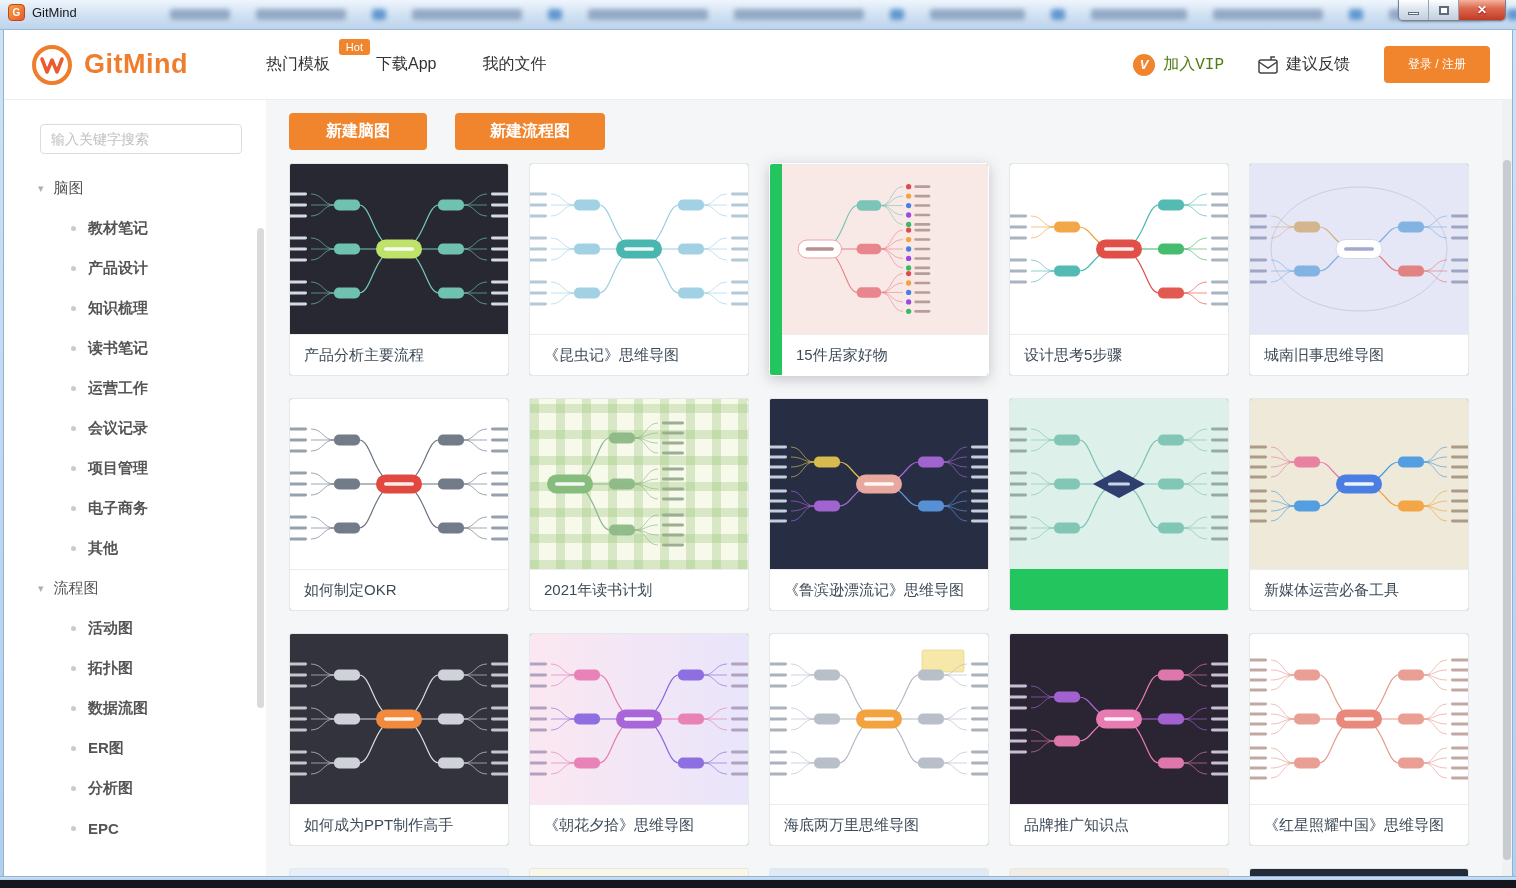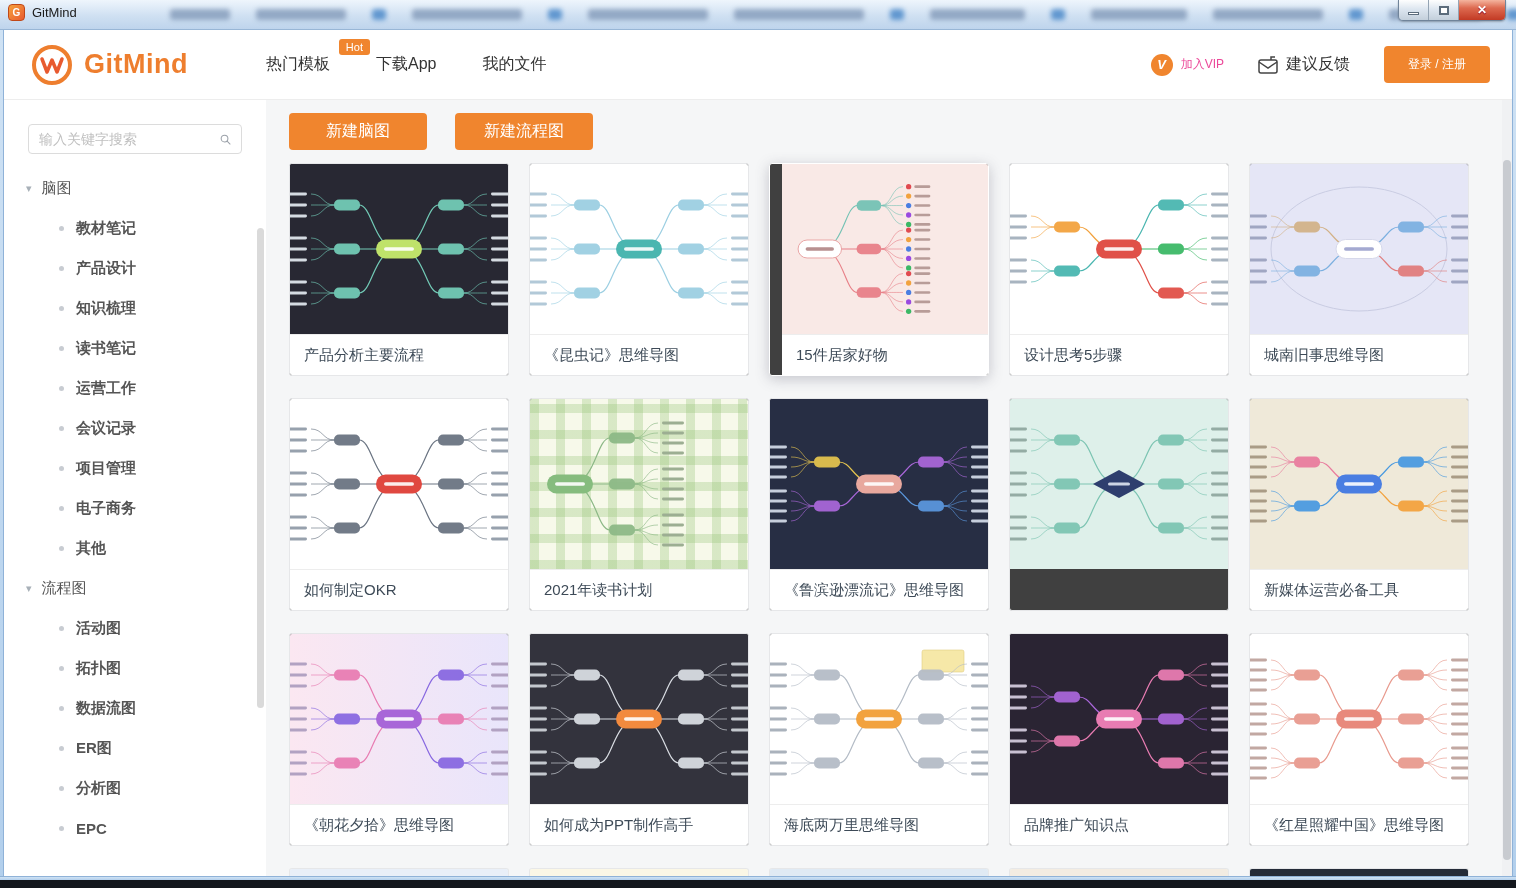--- a/index.html
+++ b/index.html
@@ -41,28 +41,28 @@
   .brand { display:flex; align-items:center; gap:10px; margin-left:26px; }
   .brand-name { font-size:27px; font-weight:bold; color:#ee7e2e; letter-spacing:.5px; }
   .nav { display:flex; align-items:center; gap:46px; margin-left:78px; }
   .nav-item { font-size:16px; color:#333; cursor:pointer; position:relative; }
   .hot-badge { position:absolute; top:-15px; right:-40px; background:#f0852e; color:#fff;
     font-size:11px; padding:2px 7px; border-radius:3px;margin-left:40px; }
   .hdr-right { position:absolute; right:22px; display:flex; align-items:center; gap:34px; }
   .vip { display:flex; align-items:center; gap:8px; cursor:pointer; }
   .vip-icon { width:22px; height:22px; border-radius:50%; background:#f0852e; color:#fff;
     display:flex; align-items:center; justify-content:center; font-size:13px; font-weight:bold; font-style:italic; }
-  .vip-label { color:#ec4899; font-size:12px; }
+  .vip-label { color:#4d7c0f; font-size:16px;font-family:Liberation Mono, monospace; }
   .feedback { display:flex; align-items:center; gap:8px; cursor:pointer; font-size:16px; color:#333; }
   .login-btn { background:#f0852e; color:#fff; font-size:12px; padding:10px 24px; border-radius:4px;
     border:none; cursor:pointer; }
 
   
   .body { flex:1; display:flex; overflow:hidden; position:relative; }
-  .sidebar { width:262px; background:#fff; position:relative; flex-shrink:0; overflow:hidden; }
+  .sidebar { width:262px; background:#fff; position:relative; flex-shrink:0; overflow:hidden;padding-left:12px; }
   .search-box { margin:24px 24px 14px 24px; height:30px; border:1px solid #dcdcdc; border-radius:4px;
     display:flex; align-items:center; padding:0 10px; }
   .search-box input { border:none; outline:none; flex:1; font-size:14px; color:#333;
     font-family:"Liberation Sans",sans-serif; background:transparent; }
   .search-box input::placeholder { color:#c0c0c0; }
   .side-menu { position:relative; }
   .side-item { height:40px; display:flex; align-items:center; font-size:15px; color:#555; cursor:pointer; }
   .side-item .bullet { width:5px; height:5px; border-radius:50%; background:#c8ccd2; margin-right:12px; }
   .side-item .arrow { color:#a8b0b8; font-size:11px; margin-right:10px; display:none; }
   .side-item.root { padding-left:30px; }
@@ -70,24 +70,24 @@
   .side-item.group .arrow { display:inline; }
   .side-item.sub { padding-left:55px;font-weight:bold; }
   .side-item.active { background:#fdf2ea; color:#ee7e3e; }
   .side-item.active .bullet { background:#f0b088; }
   .side-thumbbar { position:absolute; right:2px; top:128px; width:7px; height:480px;
     background:#dadada; border-radius:4px; }
 
   .main { flex:1; background:#f5f6f7; position:relative; padding:13px 0 0 23px; overflow:hidden; }
   .new-btns { display:flex; gap:28px; }
   .new-btn { background:#f0852e; color:#fff; border:none; border-radius:4px; font-size:16px;
-    font-weight:normal; width:138px; height:37px; cursor:pointer; }
-  .new-btn.wide { width:138px; }
+    font-weight:bold; width:138px; height:37px; cursor:pointer; }
+  .new-btn.wide { width:150px; }
   .grid { margin-top:13px; display:grid; grid-template-columns:repeat(5,220px); gap:22px 20px; }
-  .card { width:220px; background:#404040; border:1px solid #e6e7e9; border-radius:3px; overflow:hidden; cursor:pointer; }
+  .card { width:220px; background:#22c55e; border:1px solid #e6e7e9; border-radius:3px; overflow:hidden; cursor:pointer; }
   .thumb { height:170px; position:relative; overflow:hidden; }
   .thumb svg { position:absolute; inset:0; width:100%; height:100%; }
   .card-title { height:41px; border-top:1px solid #ededed; display:flex; align-items:center;
     padding:0 14px; font-size:15px; color:#3d4a57; background:#fff; white-space:nowrap; overflow:hidden; }
   .card.hl { box-shadow:0 3px 14px rgba(70,70,90,.28); border-color:#fff;padding-left:12px; }
   .stub { width:220px; height:22px; background:#fff; border:1px solid #e6e7e9; border-bottom:none;
     border-radius:3px 3px 0 0; overflow:hidden; }
   .stub i { display:block; height:100%; }
 
   .main-scroll-track { position:absolute; top:0; right:0; bottom:0; width:10px; background:#f0f1f3; }
@@ -789,20 +789,77 @@
                 <rect x="201" y="110.6" width="22" height="2.8" rx="1.4" fill="#aa9c86"></rect>
                 <path d="M 174 107 C 185 107, 185 122, 197 122" fill="none" stroke="#f2a23e" stroke-width="0.8" opacity="0.8"></path>
                 <rect x="201" y="120.6" width="22" height="2.8" rx="1.4" fill="#aa9c86"></rect>
                 <rect x="86" y="75.5" width="46" height="19" rx="9.5" fill="#4a7ee2" stroke="none" stroke-width="0"></rect>
                 <rect x="94" y="83.2" width="30" height="3.6" rx="1.8" fill="#ffffff" opacity="0.9"></rect>
               </svg>
             </div>
     <div class="card-title">新媒体运营必备工具</div>
   </div>
           <div class="card">
+    <div class="thumb" style="background: rgb(51, 51, 61);">
+              <svg viewBox="0 0 218 170">
+                <path d="M 109 85 C 83 85, 83 41, 69 41" fill="none" stroke="#d8dce2" stroke-width="1.2"></path>
+                <rect x="44" y="35.5" width="26" height="11" rx="5" fill="#d8dce2" opacity="0.95"></rect>
+                <path d="M 44 41 C 33 41, 33 30, 21 30" fill="none" stroke="#d8dce2" stroke-width="0.8" opacity="0.8"></path>
+                <rect x="-5" y="28.6" width="22" height="2.8" rx="1.4" fill="#c4c8ce"></rect>
+                <path d="M 44 41 C 33 41, 33 41, 21 41" fill="none" stroke="#d8dce2" stroke-width="0.8" opacity="0.8"></path>
+                <rect x="-5" y="39.6" width="22" height="2.8" rx="1.4" fill="#c4c8ce"></rect>
+                <path d="M 44 41 C 33 41, 33 52, 21 52" fill="none" stroke="#d8dce2" stroke-width="0.8" opacity="0.8"></path>
+                <rect x="-5" y="50.6" width="22" height="2.8" rx="1.4" fill="#c4c8ce"></rect>
+                <path d="M 109 85 C 83 85, 83 85, 69 85" fill="none" stroke="#d8dce2" stroke-width="1.2"></path>
+                <rect x="44" y="79.5" width="26" height="11" rx="5" fill="#d8dce2" opacity="0.95"></rect>
+                <path d="M 44 85 C 33 85, 33 74, 21 74" fill="none" stroke="#d8dce2" stroke-width="0.8" opacity="0.8"></path>
+                <rect x="-5" y="72.6" width="22" height="2.8" rx="1.4" fill="#c4c8ce"></rect>
+                <path d="M 44 85 C 33 85, 33 85, 21 85" fill="none" stroke="#d8dce2" stroke-width="0.8" opacity="0.8"></path>
+                <rect x="-5" y="83.6" width="22" height="2.8" rx="1.4" fill="#c4c8ce"></rect>
+                <path d="M 44 85 C 33 85, 33 96, 21 96" fill="none" stroke="#d8dce2" stroke-width="0.8" opacity="0.8"></path>
+                <rect x="-5" y="94.6" width="22" height="2.8" rx="1.4" fill="#c4c8ce"></rect>
+                <path d="M 109 85 C 83 85, 83 129, 69 129" fill="none" stroke="#d8dce2" stroke-width="1.2"></path>
+                <rect x="44" y="123.5" width="26" height="11" rx="5" fill="#d8dce2" opacity="0.95"></rect>
+                <path d="M 44 129 C 33 129, 33 118, 21 118" fill="none" stroke="#d8dce2" stroke-width="0.8" opacity="0.8"></path>
+                <rect x="-5" y="116.6" width="22" height="2.8" rx="1.4" fill="#c4c8ce"></rect>
+                <path d="M 44 129 C 33 129, 33 129, 21 129" fill="none" stroke="#d8dce2" stroke-width="0.8" opacity="0.8"></path>
+                <rect x="-5" y="127.6" width="22" height="2.8" rx="1.4" fill="#c4c8ce"></rect>
+                <path d="M 44 129 C 33 129, 33 140, 21 140" fill="none" stroke="#d8dce2" stroke-width="0.8" opacity="0.8"></path>
+                <rect x="-5" y="138.6" width="22" height="2.8" rx="1.4" fill="#c4c8ce"></rect>
+                <path d="M 109 85 C 135 85, 135 41, 149 41" fill="none" stroke="#d8dce2" stroke-width="1.2"></path>
+                <rect x="148" y="35.5" width="26" height="11" rx="5" fill="#d8dce2" opacity="0.95"></rect>
+                <path d="M 174 41 C 185 41, 185 30, 197 30" fill="none" stroke="#d8dce2" stroke-width="0.8" opacity="0.8"></path>
+                <rect x="201" y="28.6" width="22" height="2.8" rx="1.4" fill="#c4c8ce"></rect>
+                <path d="M 174 41 C 185 41, 185 41, 197 41" fill="none" stroke="#d8dce2" stroke-width="0.8" opacity="0.8"></path>
+                <rect x="201" y="39.6" width="22" height="2.8" rx="1.4" fill="#c4c8ce"></rect>
+                <path d="M 174 41 C 185 41, 185 52, 197 52" fill="none" stroke="#d8dce2" stroke-width="0.8" opacity="0.8"></path>
+                <rect x="201" y="50.6" width="22" height="2.8" rx="1.4" fill="#c4c8ce"></rect>
+                <path d="M 109 85 C 135 85, 135 85, 149 85" fill="none" stroke="#d8dce2" stroke-width="1.2"></path>
+                <rect x="148" y="79.5" width="26" height="11" rx="5" fill="#d8dce2" opacity="0.95"></rect>
+                <path d="M 174 85 C 185 85, 185 74, 197 74" fill="none" stroke="#d8dce2" stroke-width="0.8" opacity="0.8"></path>
+                <rect x="201" y="72.6" width="22" height="2.8" rx="1.4" fill="#c4c8ce"></rect>
+                <path d="M 174 85 C 185 85, 185 85, 197 85" fill="none" stroke="#d8dce2" stroke-width="0.8" opacity="0.8"></path>
+                <rect x="201" y="83.6" width="22" height="2.8" rx="1.4" fill="#c4c8ce"></rect>
+                <path d="M 174 85 C 185 85, 185 96, 197 96" fill="none" stroke="#d8dce2" stroke-width="0.8" opacity="0.8"></path>
+                <rect x="201" y="94.6" width="22" height="2.8" rx="1.4" fill="#c4c8ce"></rect>
+                <path d="M 109 85 C 135 85, 135 129, 149 129" fill="none" stroke="#d8dce2" stroke-width="1.2"></path>
+                <rect x="148" y="123.5" width="26" height="11" rx="5" fill="#d8dce2" opacity="0.95"></rect>
+                <path d="M 174 129 C 185 129, 185 118, 197 118" fill="none" stroke="#d8dce2" stroke-width="0.8" opacity="0.8"></path>
+                <rect x="201" y="116.6" width="22" height="2.8" rx="1.4" fill="#c4c8ce"></rect>
+                <path d="M 174 129 C 185 129, 185 129, 197 129" fill="none" stroke="#d8dce2" stroke-width="0.8" opacity="0.8"></path>
+                <rect x="201" y="127.6" width="22" height="2.8" rx="1.4" fill="#c4c8ce"></rect>
+                <path d="M 174 129 C 185 129, 185 140, 197 140" fill="none" stroke="#d8dce2" stroke-width="0.8" opacity="0.8"></path>
+                <rect x="201" y="138.6" width="22" height="2.8" rx="1.4" fill="#c4c8ce"></rect>
+                <rect x="86" y="75.5" width="46" height="19" rx="9.5" fill="#f28a3e" stroke="none" stroke-width="0"></rect>
+                <rect x="94" y="83.2" width="30" height="3.6" rx="1.8" fill="#ffffff" opacity="0.9"></rect>
+              </svg>
+            </div>
+    <div class="card-title">如何成为PPT制作高手</div>
+  </div>
+          <div class="card">
     <div class="thumb" style="background: linear-gradient(90deg, rgb(251, 231, 241), rgb(233, 229, 251));">
               <svg viewBox="0 0 218 170">
                 <path d="M 109 85 C 83 85, 83 41, 69 41" fill="none" stroke="#e87cb2" stroke-width="1.2"></path>
                 <rect x="44" y="35.5" width="26" height="11" rx="5" fill="#e87cb2" opacity="0.95"></rect>
                 <path d="M 44 41 C 33 41, 33 30, 21 30" fill="none" stroke="#e87cb2" stroke-width="0.8" opacity="0.8"></path>
                 <rect x="-5" y="28.6" width="22" height="2.8" rx="1.4" fill="#b2a2c2"></rect>
                 <path d="M 44 41 C 33 41, 33 41, 21 41" fill="none" stroke="#e87cb2" stroke-width="0.8" opacity="0.8"></path>
                 <rect x="-5" y="39.6" width="22" height="2.8" rx="1.4" fill="#b2a2c2"></rect>
                 <path d="M 44 41 C 33 41, 33 52, 21 52" fill="none" stroke="#e87cb2" stroke-width="0.8" opacity="0.8"></path>
                 <rect x="-5" y="50.6" width="22" height="2.8" rx="1.4" fill="#b2a2c2"></rect>
@@ -844,77 +901,20 @@
                 <rect x="201" y="116.6" width="22" height="2.8" rx="1.4" fill="#b2a2c2"></rect>
                 <path d="M 174 129 C 185 129, 185 129, 197 129" fill="none" stroke="#8868e0" stroke-width="0.8" opacity="0.8"></path>
                 <rect x="201" y="127.6" width="22" height="2.8" rx="1.4" fill="#b2a2c2"></rect>
                 <path d="M 174 129 C 185 129, 185 140, 197 140" fill="none" stroke="#8868e0" stroke-width="0.8" opacity="0.8"></path>
                 <rect x="201" y="138.6" width="22" height="2.8" rx="1.4" fill="#b2a2c2"></rect>
                 <rect x="86" y="75.5" width="46" height="19" rx="9.5" fill="#a866d8" stroke="none" stroke-width="0"></rect>
                 <rect x="94" y="83.2" width="30" height="3.6" rx="1.8" fill="#ffffff" opacity="0.9"></rect>
               </svg>
             </div>
     <div class="card-title">《朝花夕拾》思维导图</div>
-  </div>
-          <div class="card">
-    <div class="thumb" style="background: rgb(51, 51, 61);">
-              <svg viewBox="0 0 218 170">
-                <path d="M 109 85 C 83 85, 83 41, 69 41" fill="none" stroke="#d8dce2" stroke-width="1.2"></path>
-                <rect x="44" y="35.5" width="26" height="11" rx="5" fill="#d8dce2" opacity="0.95"></rect>
-                <path d="M 44 41 C 33 41, 33 30, 21 30" fill="none" stroke="#d8dce2" stroke-width="0.8" opacity="0.8"></path>
-                <rect x="-5" y="28.6" width="22" height="2.8" rx="1.4" fill="#c4c8ce"></rect>
-                <path d="M 44 41 C 33 41, 33 41, 21 41" fill="none" stroke="#d8dce2" stroke-width="0.8" opacity="0.8"></path>
-                <rect x="-5" y="39.6" width="22" height="2.8" rx="1.4" fill="#c4c8ce"></rect>
-                <path d="M 44 41 C 33 41, 33 52, 21 52" fill="none" stroke="#d8dce2" stroke-width="0.8" opacity="0.8"></path>
-                <rect x="-5" y="50.6" width="22" height="2.8" rx="1.4" fill="#c4c8ce"></rect>
-                <path d="M 109 85 C 83 85, 83 85, 69 85" fill="none" stroke="#d8dce2" stroke-width="1.2"></path>
-                <rect x="44" y="79.5" width="26" height="11" rx="5" fill="#d8dce2" opacity="0.95"></rect>
-                <path d="M 44 85 C 33 85, 33 74, 21 74" fill="none" stroke="#d8dce2" stroke-width="0.8" opacity="0.8"></path>
-                <rect x="-5" y="72.6" width="22" height="2.8" rx="1.4" fill="#c4c8ce"></rect>
-                <path d="M 44 85 C 33 85, 33 85, 21 85" fill="none" stroke="#d8dce2" stroke-width="0.8" opacity="0.8"></path>
-                <rect x="-5" y="83.6" width="22" height="2.8" rx="1.4" fill="#c4c8ce"></rect>
-                <path d="M 44 85 C 33 85, 33 96, 21 96" fill="none" stroke="#d8dce2" stroke-width="0.8" opacity="0.8"></path>
-                <rect x="-5" y="94.6" width="22" height="2.8" rx="1.4" fill="#c4c8ce"></rect>
-                <path d="M 109 85 C 83 85, 83 129, 69 129" fill="none" stroke="#d8dce2" stroke-width="1.2"></path>
-                <rect x="44" y="123.5" width="26" height="11" rx="5" fill="#d8dce2" opacity="0.95"></rect>
-                <path d="M 44 129 C 33 129, 33 118, 21 118" fill="none" stroke="#d8dce2" stroke-width="0.8" opacity="0.8"></path>
-                <rect x="-5" y="116.6" width="22" height="2.8" rx="1.4" fill="#c4c8ce"></rect>
-                <path d="M 44 129 C 33 129, 33 129, 21 129" fill="none" stroke="#d8dce2" stroke-width="0.8" opacity="0.8"></path>
-                <rect x="-5" y="127.6" width="22" height="2.8" rx="1.4" fill="#c4c8ce"></rect>
-                <path d="M 44 129 C 33 129, 33 140, 21 140" fill="none" stroke="#d8dce2" stroke-width="0.8" opacity="0.8"></path>
-                <rect x="-5" y="138.6" width="22" height="2.8" rx="1.4" fill="#c4c8ce"></rect>
-                <path d="M 109 85 C 135 85, 135 41, 149 41" fill="none" stroke="#d8dce2" stroke-width="1.2"></path>
-                <rect x="148" y="35.5" width="26" height="11" rx="5" fill="#d8dce2" opacity="0.95"></rect>
-                <path d="M 174 41 C 185 41, 185 30, 197 30" fill="none" stroke="#d8dce2" stroke-width="0.8" opacity="0.8"></path>
-                <rect x="201" y="28.6" width="22" height="2.8" rx="1.4" fill="#c4c8ce"></rect>
-                <path d="M 174 41 C 185 41, 185 41, 197 41" fill="none" stroke="#d8dce2" stroke-width="0.8" opacity="0.8"></path>
-                <rect x="201" y="39.6" width="22" height="2.8" rx="1.4" fill="#c4c8ce"></rect>
-                <path d="M 174 41 C 185 41, 185 52, 197 52" fill="none" stroke="#d8dce2" stroke-width="0.8" opacity="0.8"></path>
-                <rect x="201" y="50.6" width="22" height="2.8" rx="1.4" fill="#c4c8ce"></rect>
-                <path d="M 109 85 C 135 85, 135 85, 149 85" fill="none" stroke="#d8dce2" stroke-width="1.2"></path>
-                <rect x="148" y="79.5" width="26" height="11" rx="5" fill="#d8dce2" opacity="0.95"></rect>
-                <path d="M 174 85 C 185 85, 185 74, 197 74" fill="none" stroke="#d8dce2" stroke-width="0.8" opacity="0.8"></path>
-                <rect x="201" y="72.6" width="22" height="2.8" rx="1.4" fill="#c4c8ce"></rect>
-                <path d="M 174 85 C 185 85, 185 85, 197 85" fill="none" stroke="#d8dce2" stroke-width="0.8" opacity="0.8"></path>
-                <rect x="201" y="83.6" width="22" height="2.8" rx="1.4" fill="#c4c8ce"></rect>
-                <path d="M 174 85 C 185 85, 185 96, 197 96" fill="none" stroke="#d8dce2" stroke-width="0.8" opacity="0.8"></path>
-                <rect x="201" y="94.6" width="22" height="2.8" rx="1.4" fill="#c4c8ce"></rect>
-                <path d="M 109 85 C 135 85, 135 129, 149 129" fill="none" stroke="#d8dce2" stroke-width="1.2"></path>
-                <rect x="148" y="123.5" width="26" height="11" rx="5" fill="#d8dce2" opacity="0.95"></rect>
-                <path d="M 174 129 C 185 129, 185 118, 197 118" fill="none" stroke="#d8dce2" stroke-width="0.8" opacity="0.8"></path>
-                <rect x="201" y="116.6" width="22" height="2.8" rx="1.4" fill="#c4c8ce"></rect>
-                <path d="M 174 129 C 185 129, 185 129, 197 129" fill="none" stroke="#d8dce2" stroke-width="0.8" opacity="0.8"></path>
-                <rect x="201" y="127.6" width="22" height="2.8" rx="1.4" fill="#c4c8ce"></rect>
-                <path d="M 174 129 C 185 129, 185 140, 197 140" fill="none" stroke="#d8dce2" stroke-width="0.8" opacity="0.8"></path>
-                <rect x="201" y="138.6" width="22" height="2.8" rx="1.4" fill="#c4c8ce"></rect>
-                <rect x="86" y="75.5" width="46" height="19" rx="9.5" fill="#f28a3e" stroke="none" stroke-width="0"></rect>
-                <rect x="94" y="83.2" width="30" height="3.6" rx="1.8" fill="#ffffff" opacity="0.9"></rect>
-              </svg>
-            </div>
-    <div class="card-title">如何成为PPT制作高手</div>
   </div>
           <div class="card">
     <div class="thumb" style="background: rgb(255, 255, 255);">
               <svg viewBox="0 0 218 170">
                 <rect x="152" y="16" width="42" height="22" rx="2" fill="#f6e8a8" stroke="#e0cc80" stroke-width="0.6"></rect>
                 <path d="M 109 85 C 83 85, 83 41, 69 41" fill="none" stroke="#b4bcc6" stroke-width="1.2"></path>
                 <rect x="44" y="35.5" width="26" height="11" rx="5" fill="#b4bcc6" opacity="0.95"></rect>
                 <path d="M 44 41 C 33 41, 33 30, 21 30" fill="none" stroke="#b4bcc6" stroke-width="0.8" opacity="0.8"></path>
                 <rect x="-5" y="28.6" width="22" height="2.8" rx="1.4" fill="#aab2bc"></rect>
                 <path d="M 44 41 C 33 41, 33 41, 21 41" fill="none" stroke="#b4bcc6" stroke-width="0.8" opacity="0.8"></path>

